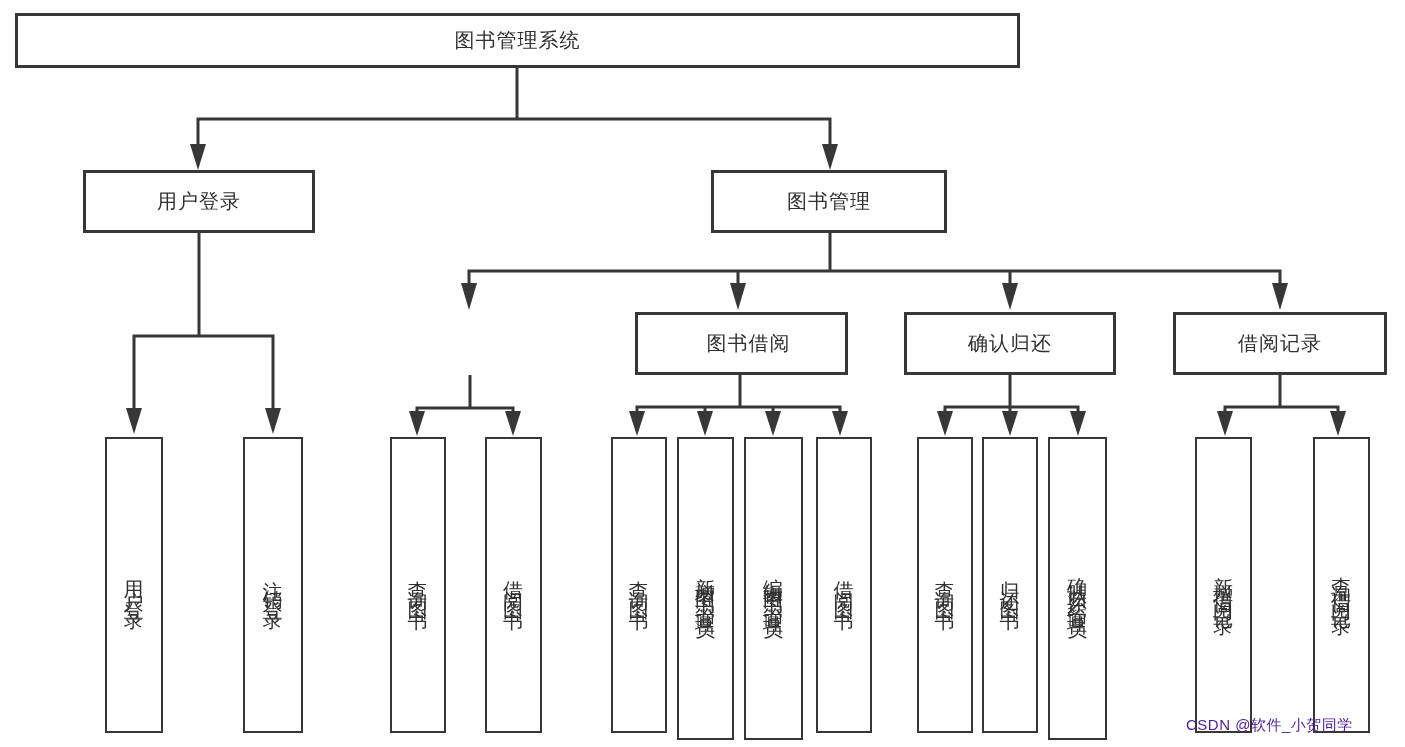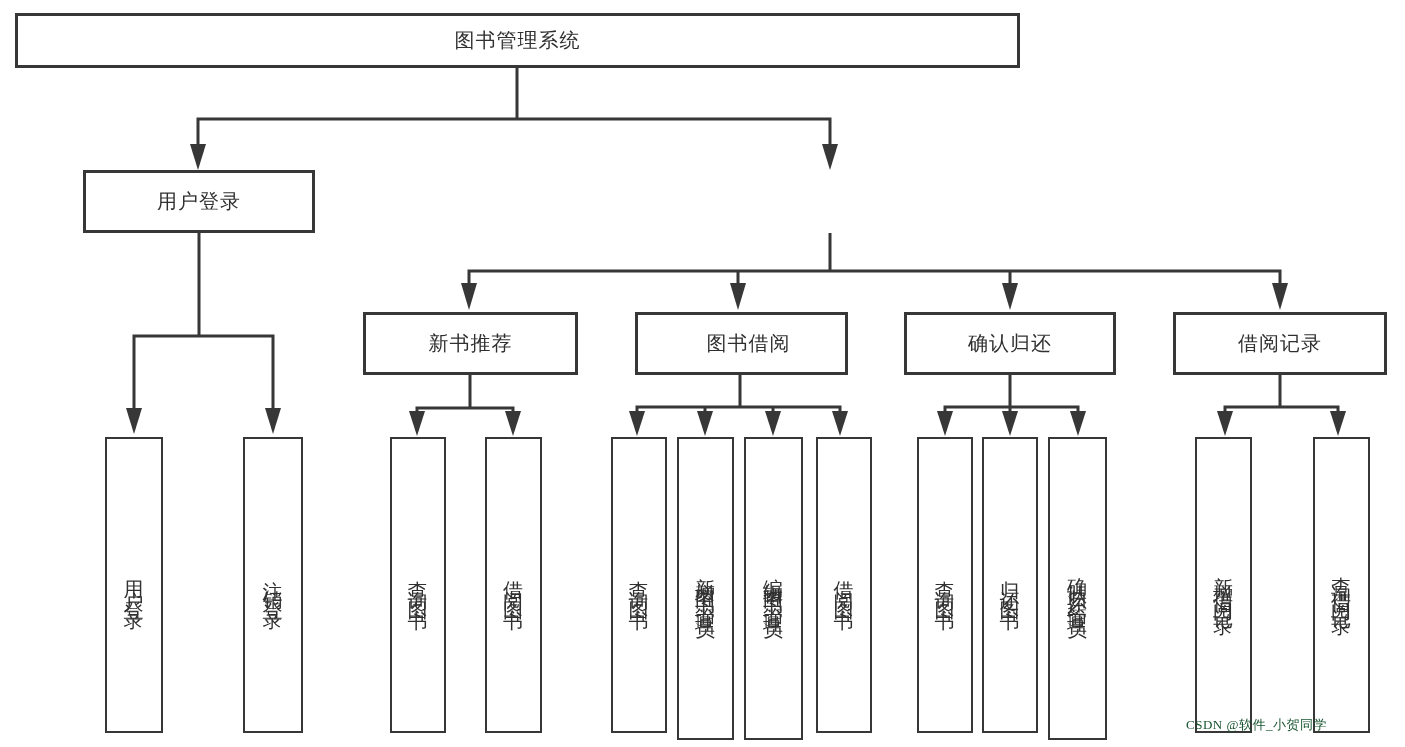--- a/index.html
+++ b/index.html
@@ -1,33 +1,33 @@
 <!DOCTYPE html>
 <html><head>
 <meta charset="utf-8">
 <style>
   html,body{margin:0;padding:0;background:#ffffff;}
   .canvas{
     position:relative;width:1405px;height:747px;background:#ffffff;overflow:hidden;
-    font-family:Liberation Serif, serif;color:#303030;
+    font-family:Liberation Sans, sans-serif;color:#303030;
   }
   .connector-layer{position:absolute;left:0;top:0;width:1405px;height:747px;}
   .box{
     position:absolute;box-sizing:border-box;border:3px solid #373737;background:#ffffff;
     display:flex;align-items:center;justify-content:center;
     font-size:20px;color:#303030;letter-spacing:1px;
   }
   .leaf{
     position:absolute;box-sizing:border-box;border:2.5px solid #373737;background:#ffffff;
     writing-mode:vertical-rl;text-orientation:mixed;
     display:flex;align-items:center;justify-content:center;
     font-size:20px;color:#303030;letter-spacing:10px;line-height:1;
   }
   .watermark{
-    position:absolute;left:1186px;top:716px;font-size:13px;color:#14532d;
+    position:absolute;left:1186px;top:716px;font-size:15px;color:#4c1d95;
     letter-spacing:0.5px;white-space:nowrap;z-index:5;
   }
 </style>
 </head>
 <body>
 
 <div class="canvas">
 
   <svg class="connector-layer" width="1405" height="747" viewBox="0 0 1405 747">
     <g stroke="#373737" stroke-width="3" fill="none">
@@ -69,24 +69,24 @@
     </g>
   </svg>
 
   <div class="box" style="left:15px;top:13px;width:1005px;height:55px;">
     <span>图书管理系统</span>
   </div>
 
   <div class="box" style="left:83px;top:170px;width:232px;height:63px;">
     <span>用户登录</span>
   </div>
+  <div class="box" style="left:711px;top:170px;width:236px;height:63px;">
+    <span>图书管理</span>
+  </div>
 
-  <div class="box" style="left:363px;top:312px;width:215px;height:63px;">
-    <span>新书推荐</span>
-  </div>
   <div class="box" style="left:635px;top:312px;width:213px;height:63px;padding-left:14px;">
     <span>图书借阅</span>
   </div>
   <div class="box" style="left:904px;top:312px;width:212px;height:63px;">
     <span>确认归还</span>
   </div>
   <div class="box" style="left:1173px;top:312px;width:214px;height:63px;">
     <span>借阅记录</span>
   </div>
 

